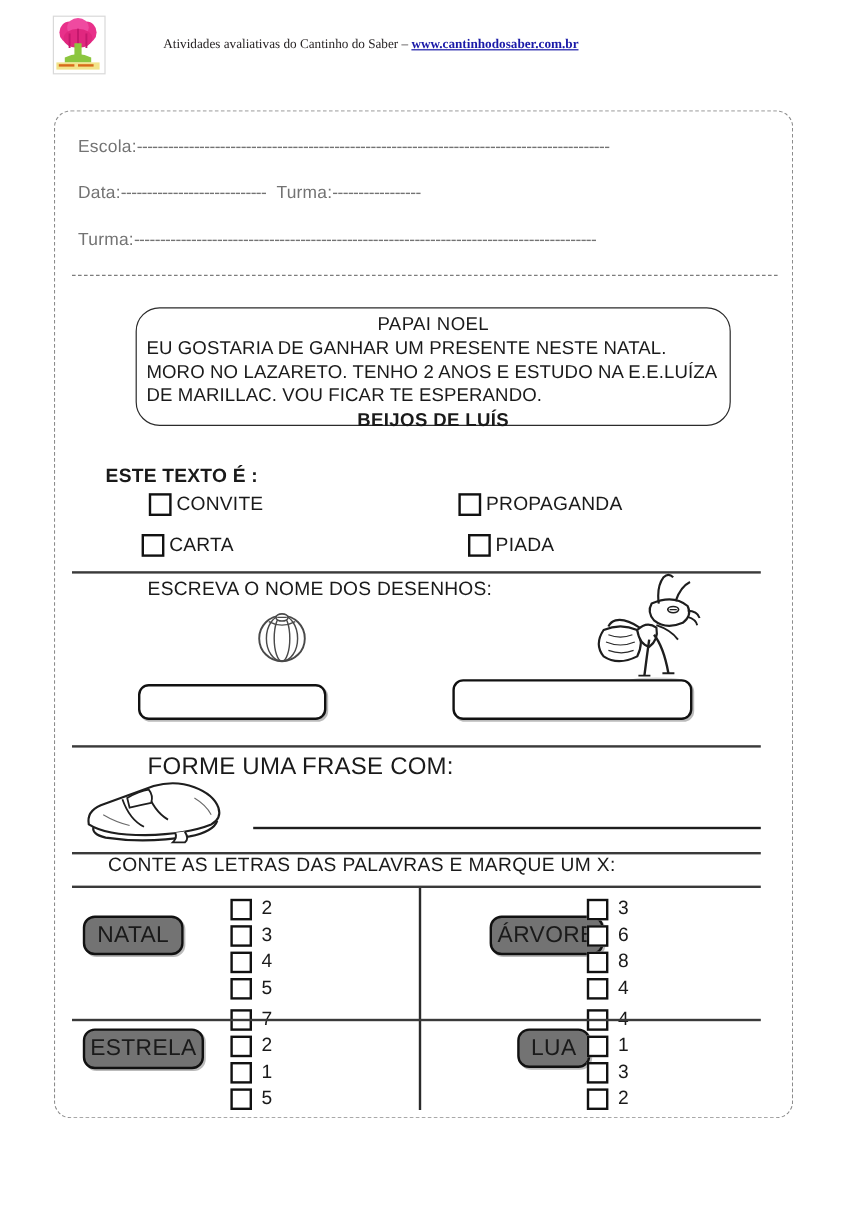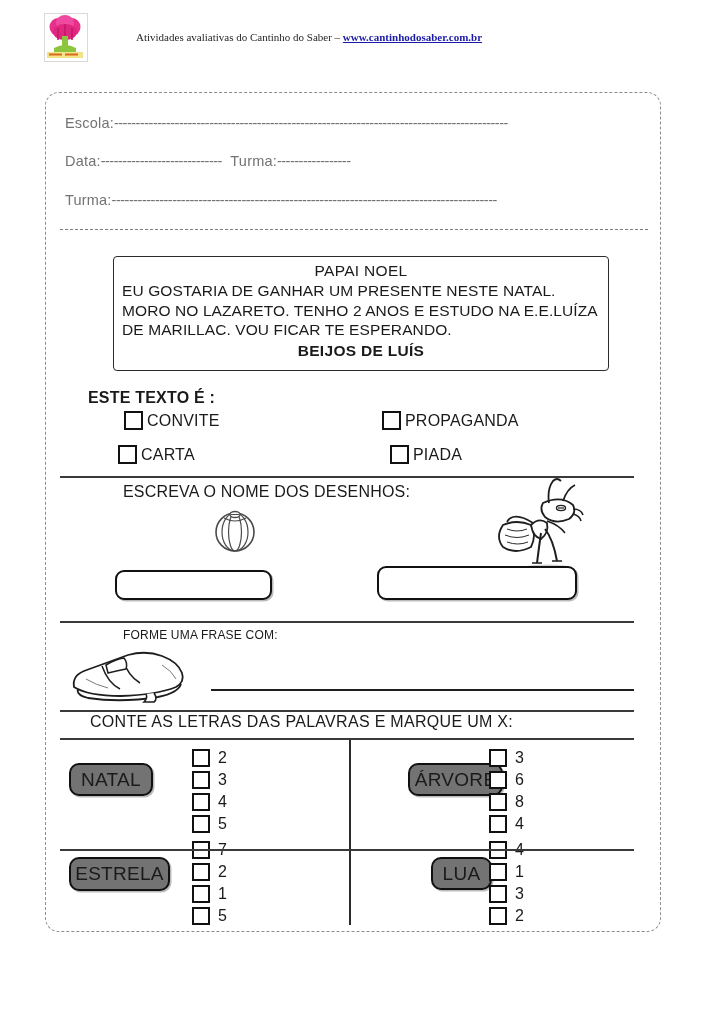--- a/index.html
+++ b/index.html
@@ -80,23 +80,23 @@
     position: absolute;
     left: 14px; top: 136px;
     width: 588px; height: 0;
     border-top: 1.4px dashed #7d7d7d;
   }
 
   
   #letter-box {
     position: absolute;
     left: 67px; top: 163px;
-    width: 496px; height: 115px;
+    width: 496px; height: 99px;
     border: 1.2px solid #2b2b2b;
-    border-radius: 4px;
+    border-radius: 20px;
     box-sizing: border-box;
     background: #fff;
     padding: 5px 8px 0 8px;
   }
   #letter-title {
     text-align: center;
     font-size: 15.5px;
     letter-spacing: .3px;
   }
   #letter-body {
@@ -170,21 +170,21 @@
   }
   #ansbox-1 { left: 69px;  top: 87px; width: 157px; height: 30px; }
   #ansbox-2 { left: 331px; top: 83px; width: 200px; height: 34px; }
   #ball-art { position: absolute; left: 166px; top: 22px; }
   #ant-art  { position: absolute; left: 441px; top: -6px; }
 
   
   #q3 { position: absolute; left: 0; top: 535px; width: 616px; height: 80px; }
   #q3-title {
     position: absolute; left: 77px; top: 0;
-    font-size: 12px; letter-spacing: .2px;
+    font-size: 20px; letter-spacing: .2px;
   }
   #shoe-art { position: absolute; left: 20px; top: 21px; }
   #q3-line {
     position: absolute;
     left: 165px; top: 61px;
     width: 423px; height: 0;
     border-top: 2.2px solid #1e1e1e;
   }
 
   

